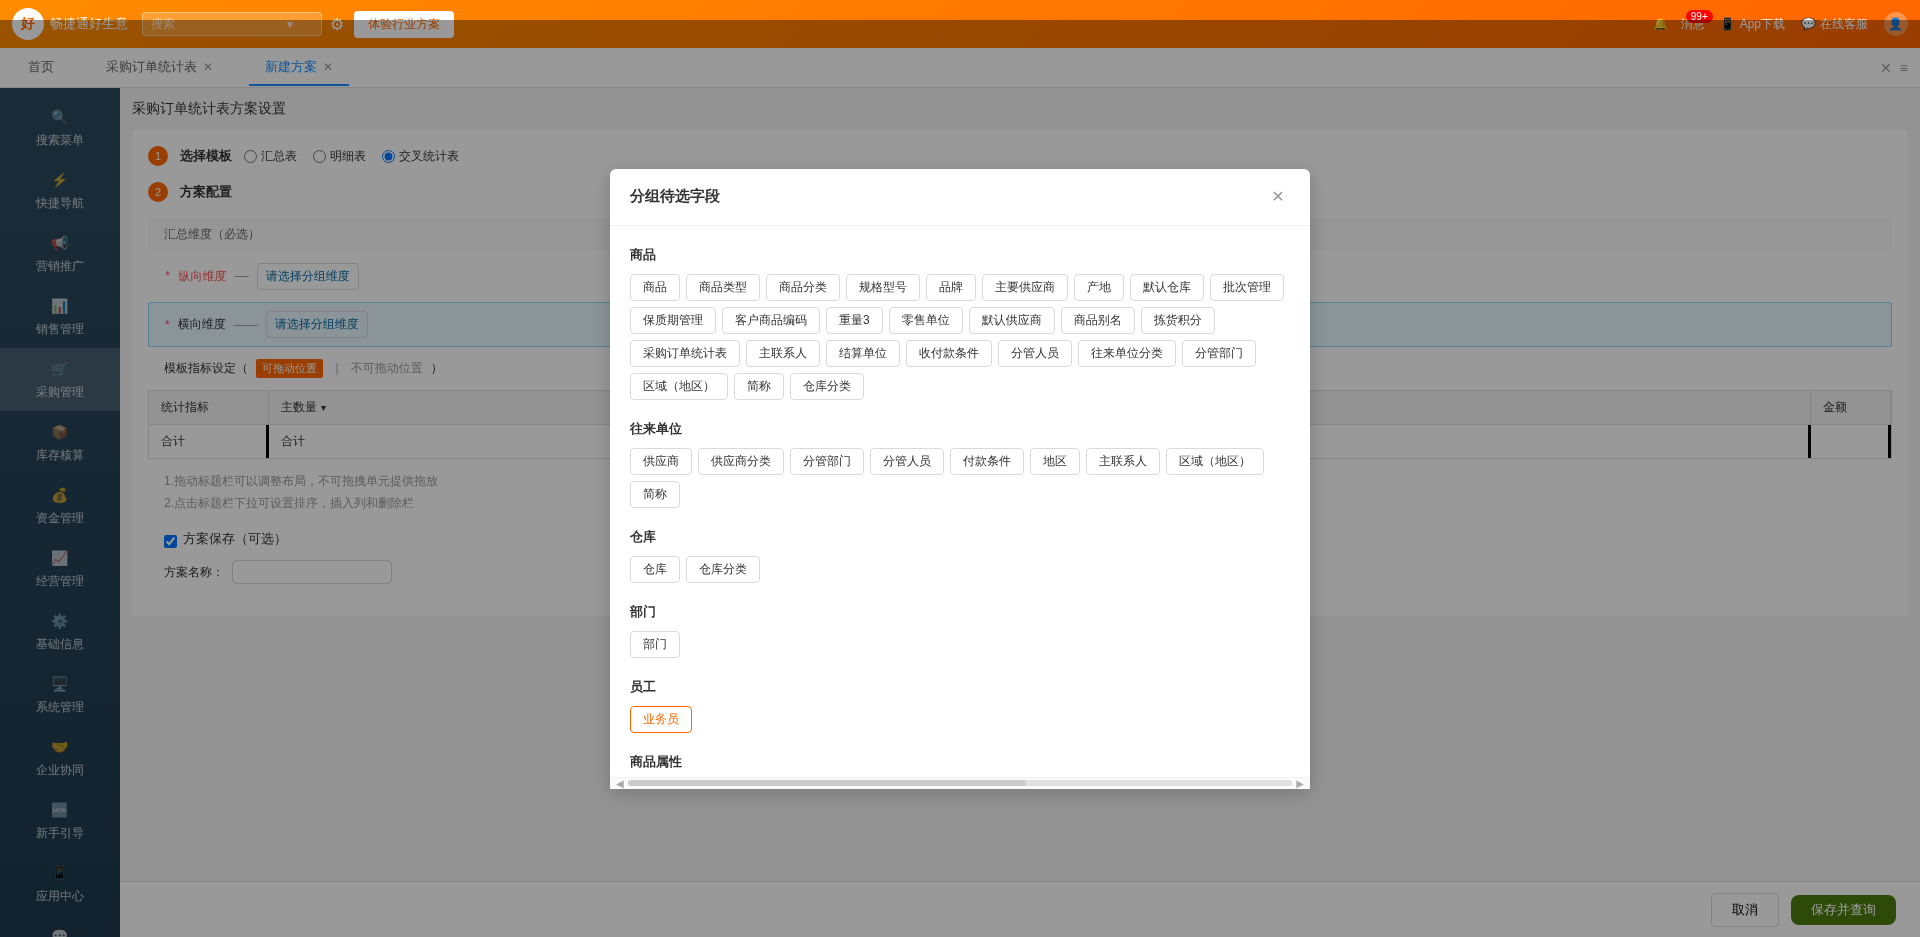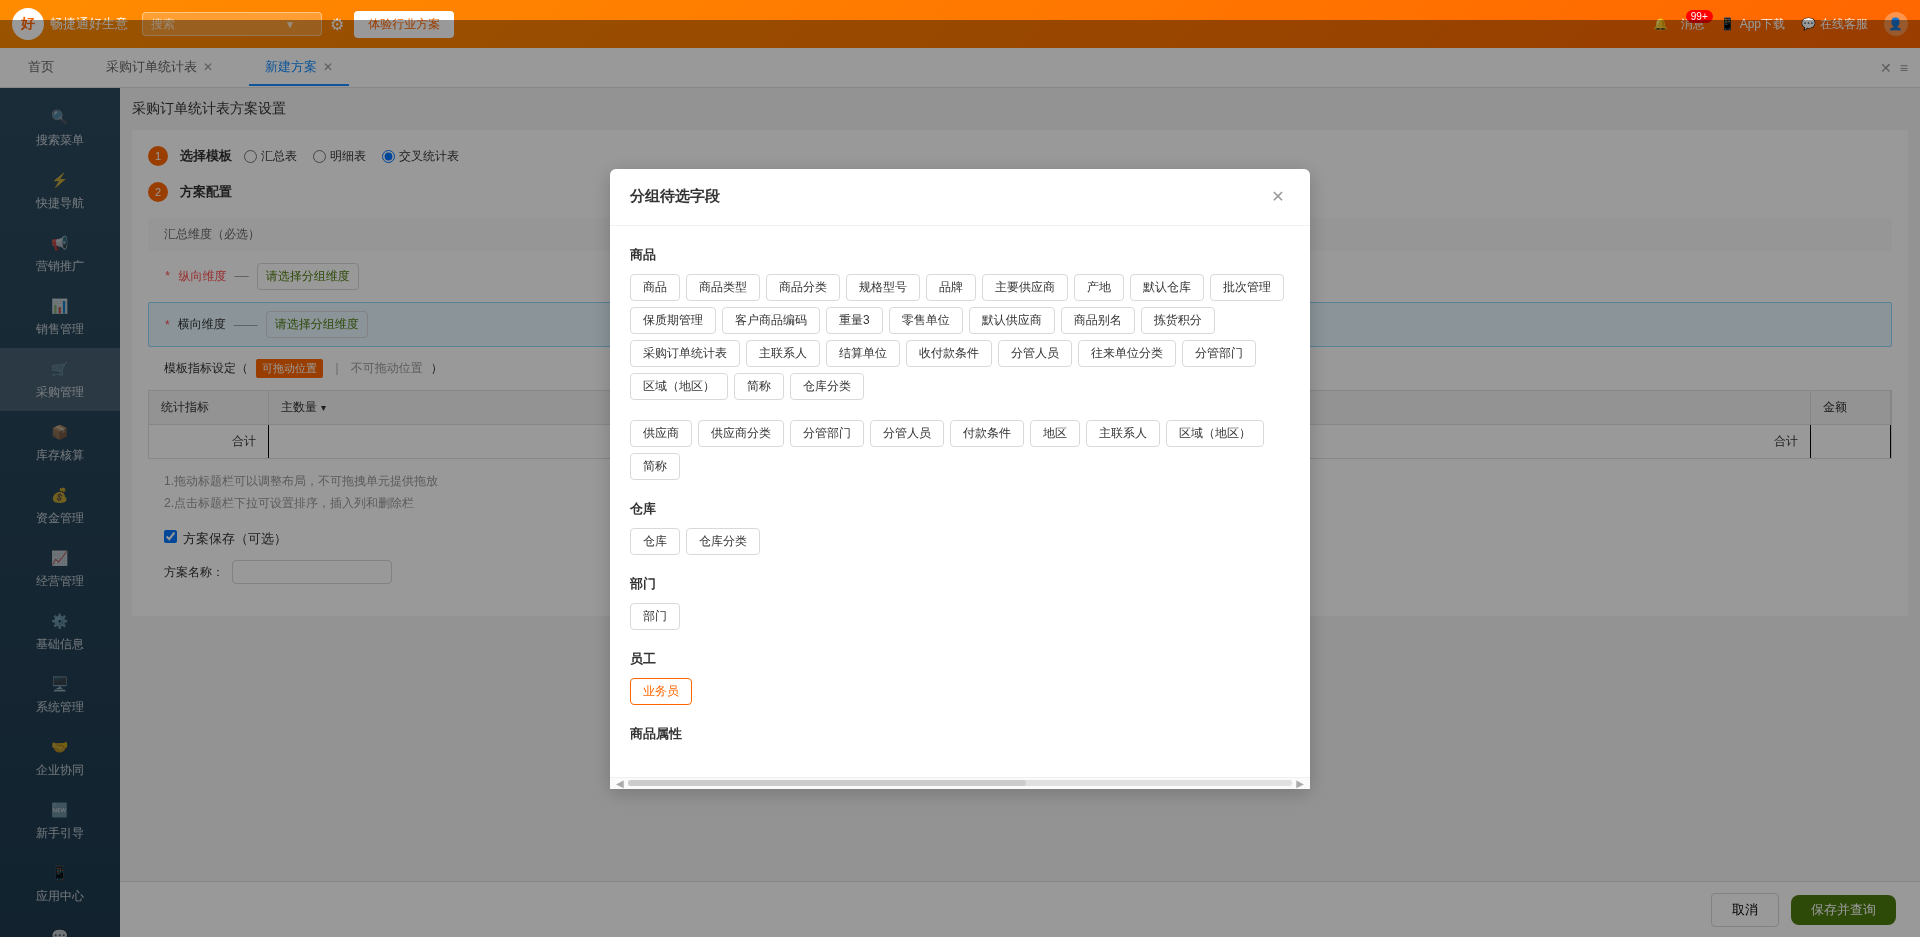--- a/index.html
+++ b/index.html
@@ -209,21 +209,21 @@
     .dimension-row {
       display: flex;
       align-items: center;
       padding: 8px 16px;
       gap: 8px;
       font-size: 12px;
       font-family: Liberation Mono, monospace;
     }
     .dimension-dash { color: #999; }
     .dimension-select {
-      color: #4d7c0f;
+      color: #0369a1;
       border: 1px solid #d9d9d9;
       border-radius: 4px;
       padding: 4px 8px;
       font-size: 12px;
     }
 
     .horizontal-row {
       background: #e6f7ff;
       border: 1px solid #91d5ff;
       padding: 8px 16px;
@@ -259,35 +259,34 @@
     }
     .table-row {
       display: grid;
       grid-template-columns: 120px 1fr 80px;
       border: 1px solid #e0e0e0;
       border-bottom: none;
     }
     .table-cell {
       padding: 8px 12px;
       font-size: 12px;
-      border-right: 1px solid #000000;
-      text-align: right;
+      border-right: 3px solid #000000;
     }
     .table-last { border-bottom: 1px solid #e0e0e0; }
 
     .hint-text {
       color: #999;
       font-size: 12px;
       padding: 8px 16px;
       line-height: 1.8;
     }
 
     .checkbox-row {
       display: flex;
-      align-items: flex-start;
+      align-items: flex-end;
       gap: 6px;
       padding: 8px 16px;
       font-size: 13px;
     }
     .plan-name-row {
       display: flex;
       align-items: center;
       gap: 8px;
       padding: 4px 16px 16px;
       font-size: 12px;
@@ -697,20 +696,21 @@
           <div class="field-tag">分管人员</div>
           <div class="field-tag">往来单位分类</div>
           <div class="field-tag">分管部门</div>
           <div class="field-tag">区域（地区）</div>
           <div class="field-tag">简称</div>
           <div class="field-tag">仓库分类</div>
         </div>
       </div>
 
       <div class="field-group">
+        <div class="field-group-title">往来单位</div>
         <div class="field-tags">
           <div class="field-tag">供应商</div>
           <div class="field-tag">供应商分类</div>
           <div class="field-tag">分管部门</div>
           <div class="field-tag">分管人员</div>
           <div class="field-tag">付款条件</div>
           <div class="field-tag">地区</div>
           <div class="field-tag">主联系人</div>
           <div class="field-tag">区域（地区）</div>
           <div class="field-tag">简称</div>

